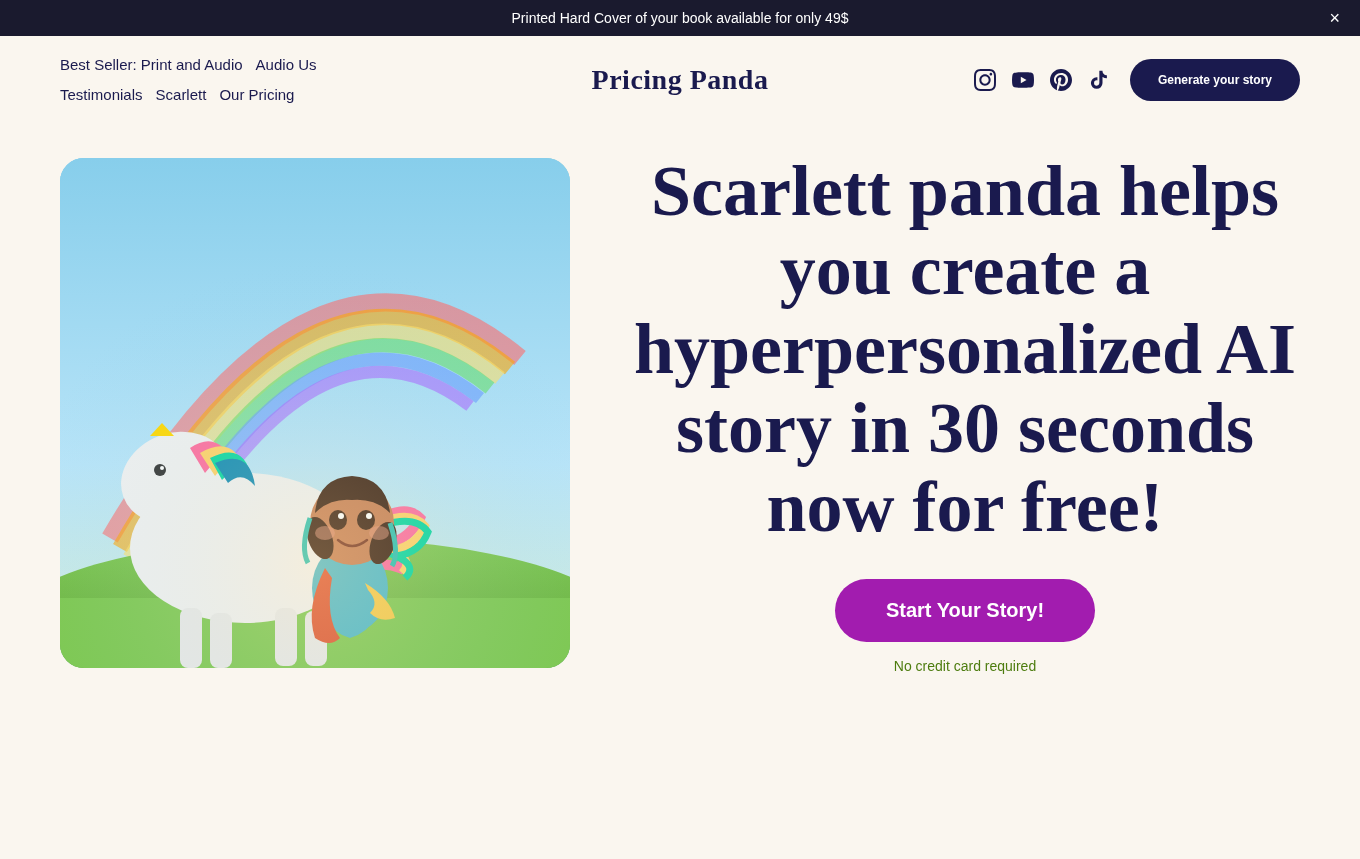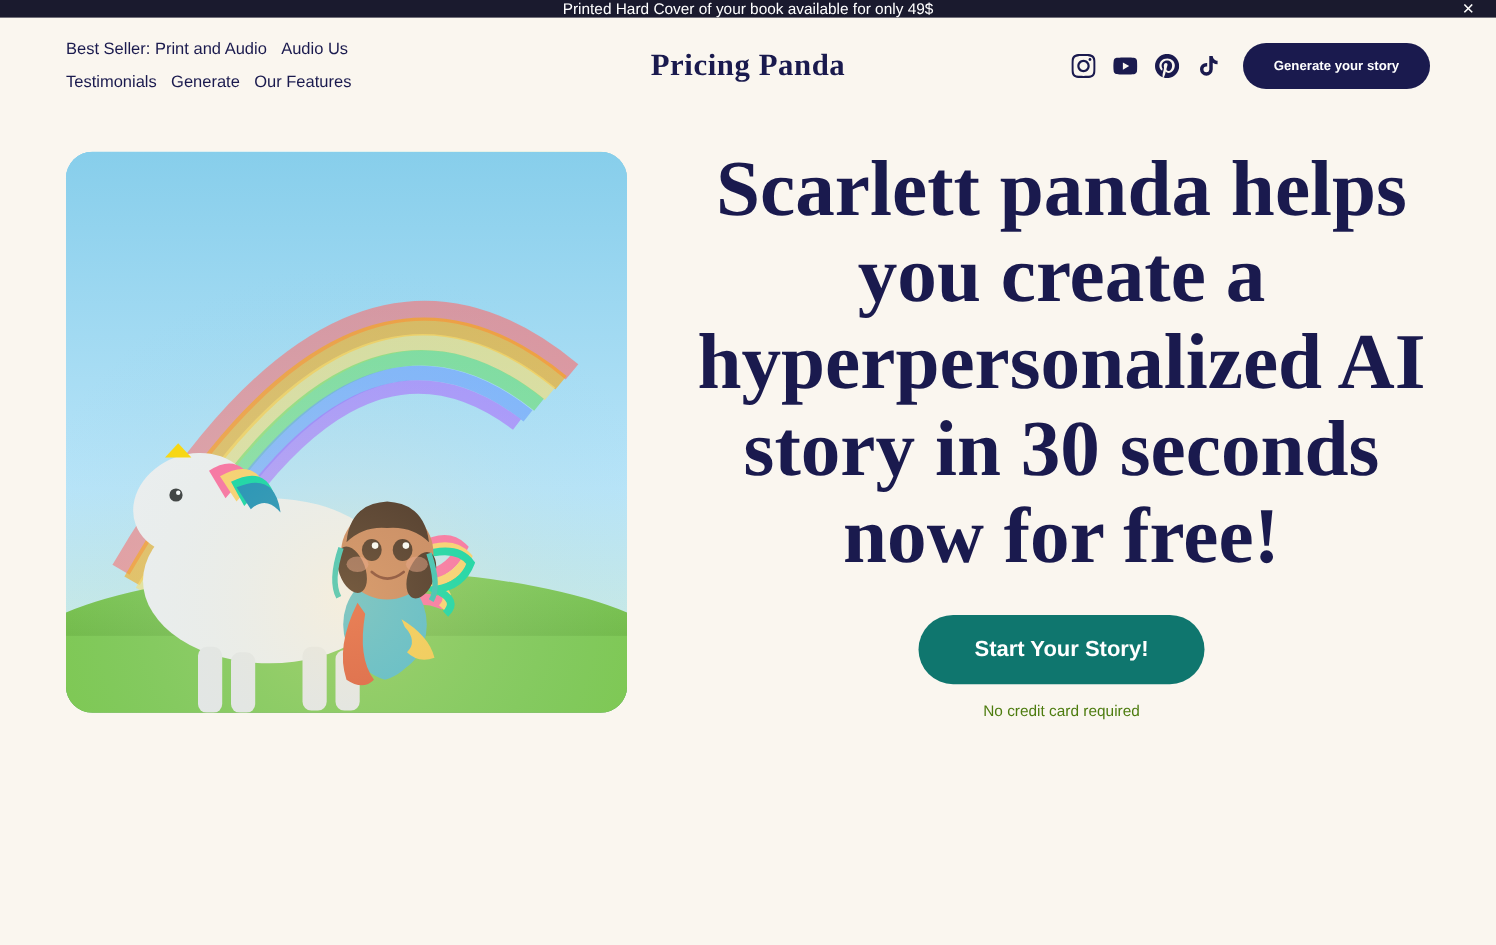--- a/index.html
+++ b/index.html
@@ -14,21 +14,21 @@
       width: 1360px;
       min-height: 859px;
       overflow-x: hidden;
     }
 
     
     .announcement-bar {
       background-color: #1a1a2e;
       color: #ffffff;
       text-align: center;
-      padding: 0 20px;
+      padding: 10px 20px;
       font-size: 14px;
       position: relative;
       display: flex;
       align-items: center;
       justify-content: center;
     }
 
     .announcement-close {
       position: absolute;
       right: 20px;
@@ -164,21 +164,21 @@
     .hero-headline {
       font-size: 72px;
       font-weight: 900;
       color: #1a1a4e;
       line-height: 1.1;
       font-family: Georgia, serif;
       max-width: 700px;
     }
 
     .start-btn {
-      background-color: #0f766e;
+      background-color: #a21caf;
       color: #ffffff;
       border: none;
       border-radius: 50px;
       padding: 20px 48px;
       font-size: 20px;
       font-weight: 700;
       cursor: pointer;
       min-width: 260px;
     }
 
@@ -194,22 +194,22 @@
 <div class="announcement-bar">
   <span>Printed Hard Cover of your book available for only 49$</span>
   <button class="announcement-close">×</button>
 </div>
 
 <header class="header">
   <nav class="nav-left">
     <a class="nav-link">Best Seller: Print and Audio</a>
     <a class="nav-link">Audio Us</a>
     <a class="nav-link">Testimonials</a>
-    <a class="nav-link">Generate</a>
-    <a class="nav-link">Our Features</a>
+    <a class="nav-link">Scarlett</a>
+    <a class="nav-link">Our Pricing</a>
   </nav>
 
   <div class="logo">Pricing Panda</div>
 
   <div class="nav-right">
     <div class="social-icons">
 
       <a class="social-icon" href="#">
         <svg viewBox="0 0 24 24" xmlns="http://www.w3.org/2000/svg">
           <path d="M12 2.163c3.204 0 3.584.012 4.85.07 3.252.148 4.771 1.691 4.919 4.919.058 1.265.069 1.645.069 4.849 0 3.205-.012 3.584-.069 4.849-.149 3.225-1.664 4.771-4.919 4.919-1.266.058-1.644.07-4.85.07-3.204 0-3.584-.012-4.849-.07-3.26-.149-4.771-1.699-4.919-4.92-.058-1.265-.07-1.644-.07-4.849 0-3.204.013-3.583.07-4.849.149-3.227 1.664-4.771 4.919-4.919 1.266-.057 1.645-.069 4.849-.069zm0-2.163c-3.259 0-3.667.014-4.947.072-4.358.2-6.78 2.618-6.98 6.98-.059 1.281-.073 1.689-.073 4.948 0 3.259.014 3.668.072 4.948.2 4.358 2.618 6.78 6.98 6.98 1.281.058 1.689.072 4.948.072 3.259 0 3.668-.014 4.948-.072 4.354-.2 6.782-2.618 6.979-6.98.059-1.28.073-1.689.073-4.948 0-3.259-.014-3.667-.072-4.947-.196-4.354-2.617-6.78-6.979-6.98-1.281-.059-1.69-.073-4.949-.073zm0 5.838c-3.403 0-6.162 2.759-6.162 6.162s2.759 6.163 6.162 6.163 6.162-2.759 6.162-6.163c0-3.403-2.759-6.162-6.162-6.162zm0 10.162c-2.209 0-4-1.79-4-4 0-2.209 1.791-4 4-4s4 1.791 4 4c0 2.21-1.791 4-4 4zm6.406-11.845c-.796 0-1.441.645-1.441 1.44s.645 1.44 1.441 1.44c.795 0 1.439-.645 1.439-1.44s-.644-1.44-1.439-1.44z"></path>

